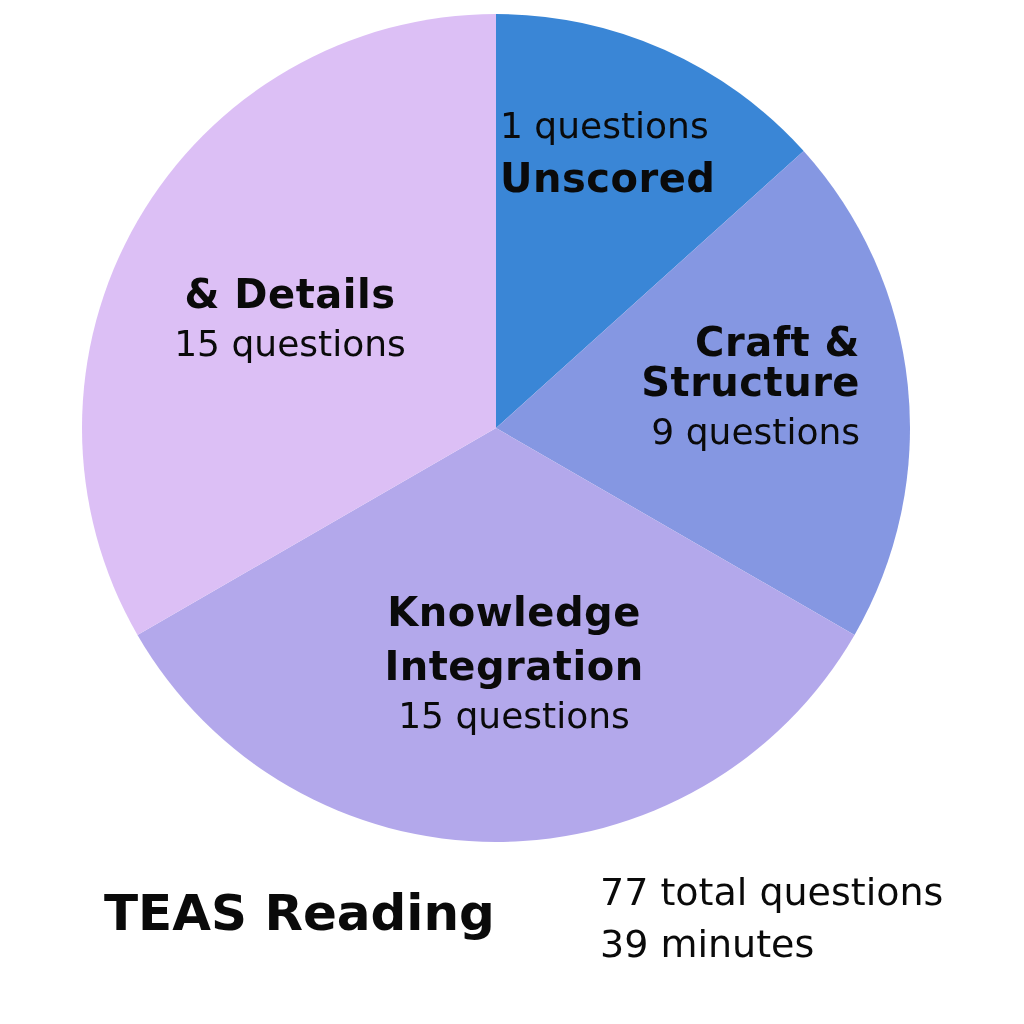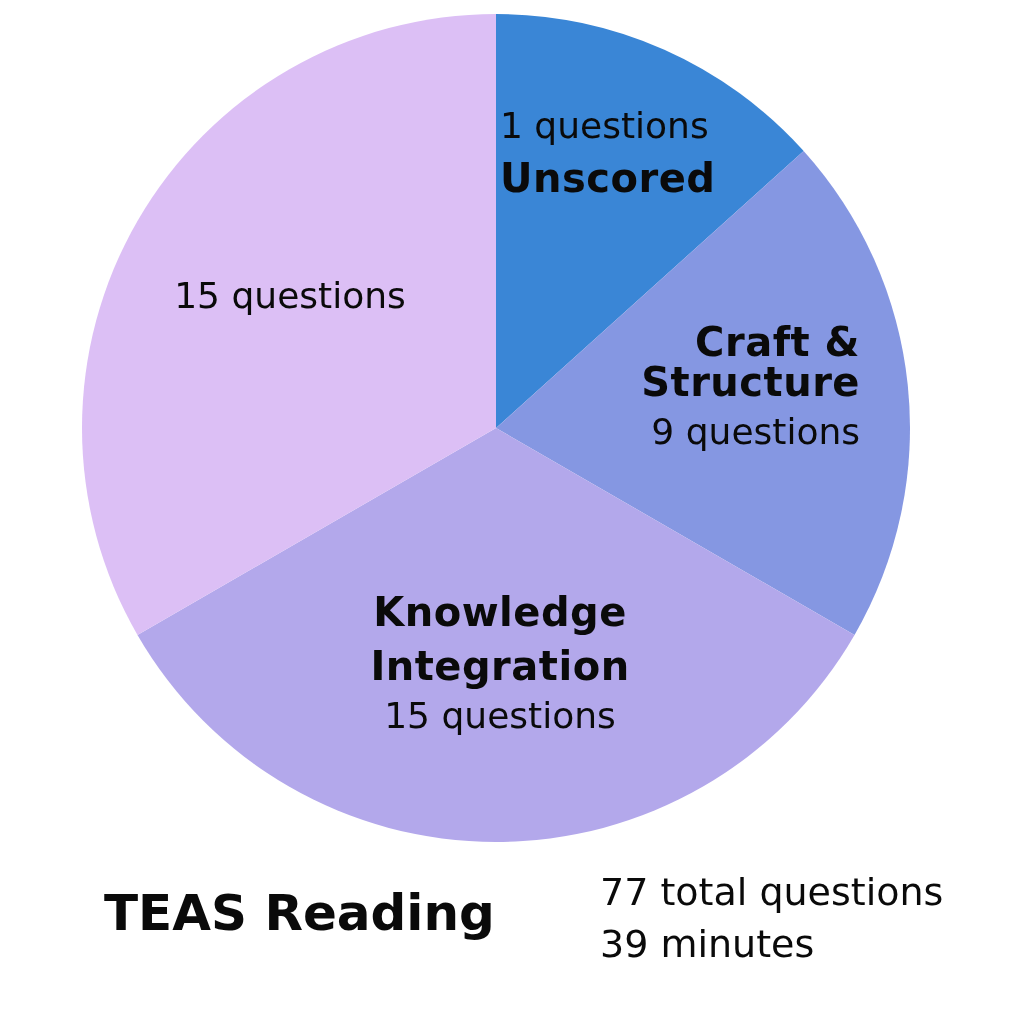--- a/index.html
+++ b/index.html
@@ -26,27 +26,28 @@
   <div class="n">1 questions</div>
   <div class="b" style="margin-top:14px;">Unscored</div>
 </div>
 
 <div class="lbl" style="left:596px; top:322px; width:264px;text-align:right;">
   <div class="b">Craft &amp;</div>
   <div class="b" style="">Structure</div>
   <div class="n" style="margin-top:12px;">9 questions</div>
 </div>
 
-<div class="lbl" style="left:350px; top:592px; width:300px;">
+<div class="lbl" style="left:364px; top:592px; width:300px;">
   <div class="b">Knowledge</div>
   <div class="b" style="margin-top:14px;">Integration</div>
   <div class="n" style="margin-top:12px;">15 questions</div>
 </div>
 
 <div class="lbl" style="left:150px; top:266px; width:280px;">
+  <div class="b" style="margin-top:8px;">&amp; Details</div>
   <div class="n" style="margin-top:12px;">15 questions</div>
 </div>
 
 <div id="title">TEAS Reading</div>
 
 <div id="meta">
   <div>77 total questions</div>
   <div>39 minutes</div>
 </div>
 

